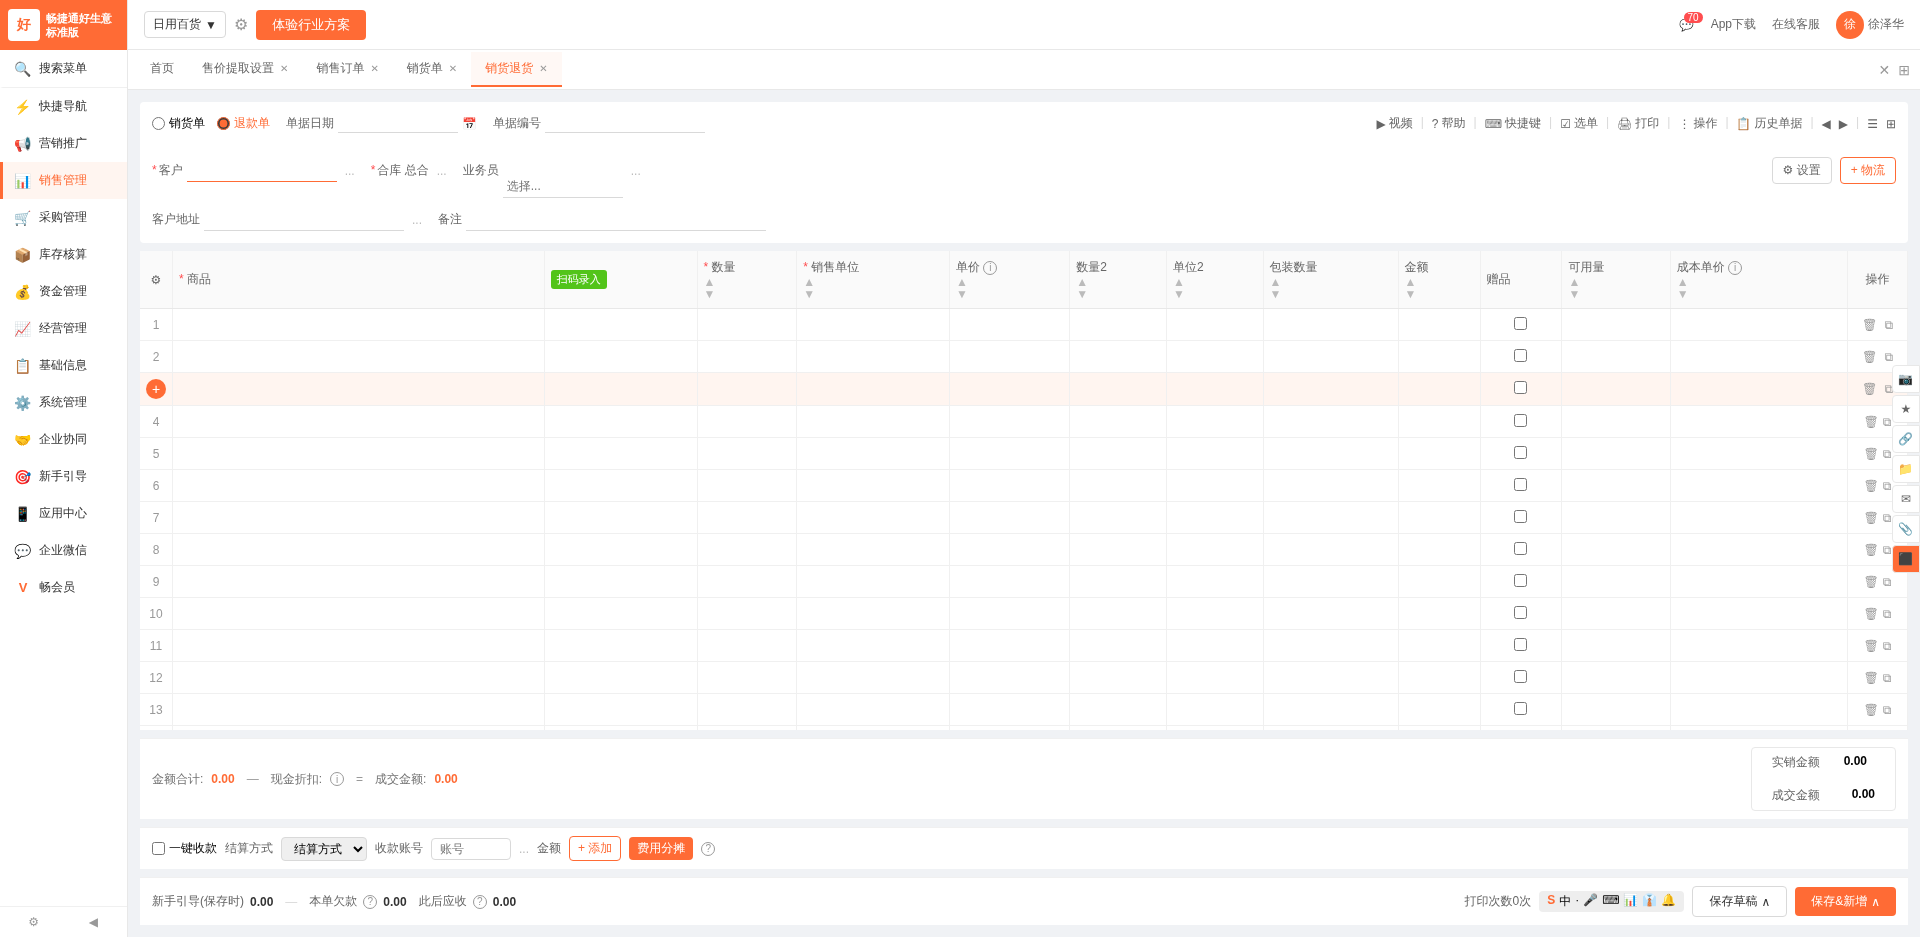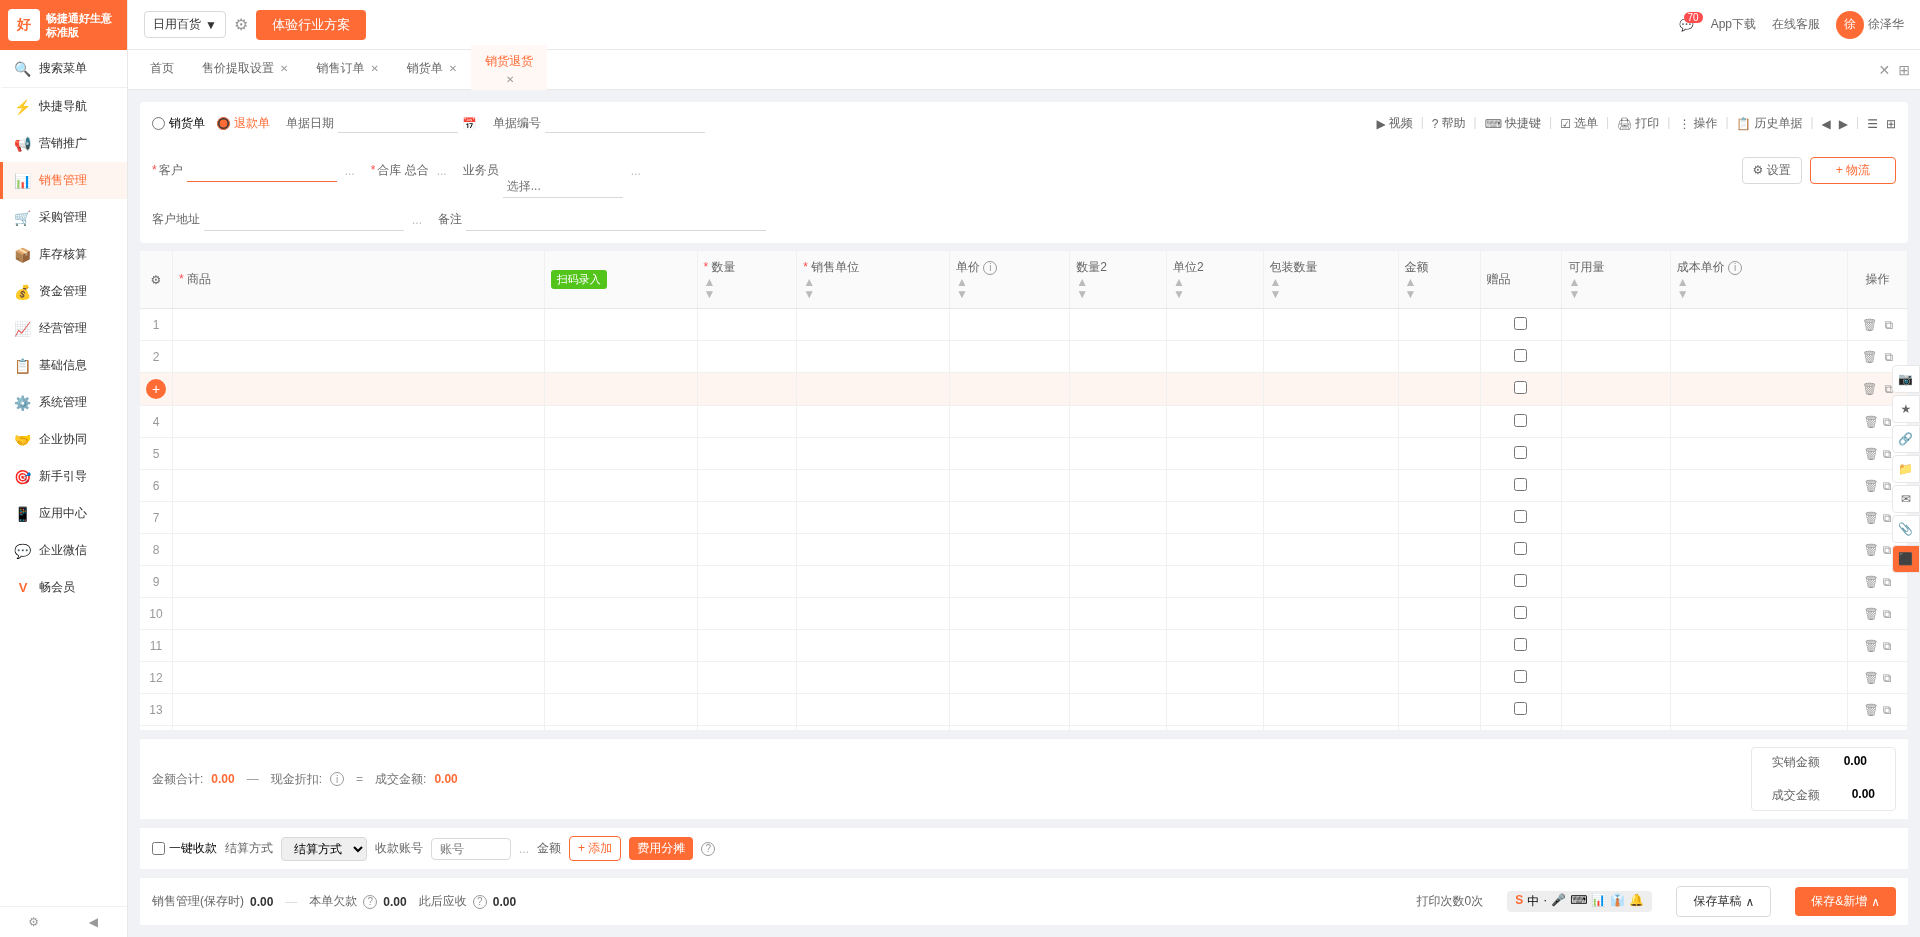--- a/index.html
+++ b/index.html
@@ -27,21 +27,21 @@
     .topbar-gear { color: #999; cursor: pointer; font-size: 16px; }
     .topbar-btn { background: #ff6b35; color: white; border: none; border-radius: 4px; padding: 6px 16px; cursor: pointer; font-size: 13px; }
     .topbar-right { margin-left: auto; display: flex; align-items: center; gap: 16px; color: #666; }
     .topbar-right .badge { position: relative; display: inline-block; }
     .topbar-right .badge-count { position: absolute; top: -6px; right: -8px; background: #ff4d4f; color: white; border-radius: 8px; padding: 0 4px; font-size: 10px; min-width: 16px; text-align: center; }
     .topbar-right .avatar { width: 28px; height: 28px; border-radius: 50%; background: #ff6b35; color: white; display: flex; align-items: center; justify-content: center; }
 
     
     .tabs { background: #fff; border-bottom: 1px solid #e8e8e8; display: flex; align-items: center; padding: 0 8px; height: 40px; }
     .tab { padding: 8px 14px; cursor: pointer; color: #666; border-bottom: 2px solid transparent; display: flex; align-items: center; gap: 4px; white-space: nowrap; }
-    .tab.active { color: #ff6b35; border-bottom-color: #ff6b35; flex-direction: column; }
+    .tab.active { color: #ff6b35; border-bottom-color: #ff6b35; }
     .tab .tab-close { color: #999; font-size: 10px; margin-left: 2px; }
     .tabs-actions { margin-left: auto; display: flex; gap: 4px; }
     .tabs-action-btn { color: #999; cursor: pointer; padding: 2px; font-size: 14px; }
 
     
     .content { flex: 1; overflow: auto; padding: 12px; background: #f0f2f5; display: flex; flex-direction: column; gap: 8px; }
 
     
     .form-card { background: white; border-radius: 4px; padding: 12px; }
     .form-row { display: flex; align-items: center; gap: 16px; margin-bottom: 10px; }
@@ -50,21 +50,21 @@
     .radio-item { display: flex; align-items: center; gap: 4px; cursor: pointer; }
     .radio-item input[type=radio] { accent-color: #ff6b35; }
     .date-field { display: flex; align-items: center; gap: 4px; }
     .date-field input { border: none; border-bottom: 1px solid #d9d9d9; padding: 2px 4px; color: #333; }
     .form-label { color: #666; white-space: nowrap; }
     .required::before { content: '*'; color: #ff4d4f; margin-right: 2px; }
     .form-input { border: none; border-bottom: 1px solid #d9d9d9; padding: 4px; min-width: 120px; color: #333; }
     .form-input-dots { color: #bbb; margin-left: 4px; cursor: pointer; }
     .form-actions-right { margin-left: auto; display: flex; gap: 8px; }
     .btn-setting { border: 1px solid #d9d9d9; border-radius: 4px; padding: 4px 10px; cursor: pointer; color: #666; background: white; }
-    .btn-logistics { border: 1px solid #ff6b35; border-radius: 4px; padding: 4px 25px; cursor: pointer; color: #ff6b35; background: white; }
+    .btn-logistics { border: 1px solid #ff6b35; border-radius: 4px; padding: 4px 10px; cursor: pointer; color: #ff6b35; background: white; }
     .toolbar-item { display: flex; align-items: center; gap: 3px; color: #666; cursor: pointer; font-size: 12px; }
     .toolbar-separator { color: #d9d9d9; }
 
     
     .table-container { background: white; flex: 1; overflow: auto; }
     table { width: 100%; border-collapse: collapse; }
     table thead tr { background: #fafafa; }
     table th { padding: 8px 6px; text-align: left; color: #666; font-weight: normal; border-bottom: 1px solid #e8e8e8; border-right: 1px solid #f0f0f0; white-space: nowrap; font-size: 12px; }
     table td { padding: 6px; border-bottom: 1px solid #f0f0f0; border-right: 1px solid #f0f0f0; color: #333; font-size: 12px; height: 32px; }
     table tr.highlighted { background: #fff5f0; }
@@ -719,35 +719,35 @@
       <input type="text" style="border: 1px solid rgb(217, 217, 217); border-radius: 4px; padding: 3px 8px; width: 80px;" placeholder="账号">
       <span style="cursor:pointer;color:#bbb;">...</span>
       <span style="color:#666;">金额</span>
       <button class="btn-add">+ 添加</button>
       <button class="btn-split">费用分摊</button>
       <span class="info-icon">?</span>
     </div>
 
     <div class="bottom-bar">
       <div class="bottom-info">
-        <span>销售管理(保存时)</span>
+        <span>新手引导(保存时)</span>
         <span style="color:#333;font-weight:bold;">0.00</span>
       </div>
       <span style="color:#d9d9d9;">—</span>
       <div class="bottom-info">
         <span>本单欠款</span>
         <span class="info-icon">?</span>
         <span style="color:#333;font-weight:bold;">0.00</span>
       </div>
       <div class="bottom-info">
         <span>此后应收</span>
         <span class="info-icon">?</span>
         <span style="color:#333;font-weight:bold;">0.00</span>
       </div>
-      <div style="margin-left:auto;display:flex;align-items:center;gap:24px;justify-content:flex-end;">
+      <div style="margin-left:auto;display:flex;align-items:center;gap:8px;justify-content:flex-end;">
         <span style="color:#666;">打印次数0次</span>
 
         <div style="display:flex;gap:4px;background:#eee;border-radius:4px;padding:2px 8px;">
           <span style="font-size:12px;color:#ff6b35;font-weight:bold;">S</span>
           <span style="font-size:12px;">中</span>
           <span style="font-size:12px;">·</span>
           <span style="font-size:12px;">🎤</span>
           <span style="font-size:12px;">⌨</span>
           <span style="font-size:12px;">📊</span>
           <span style="font-size:12px;">👔</span>

